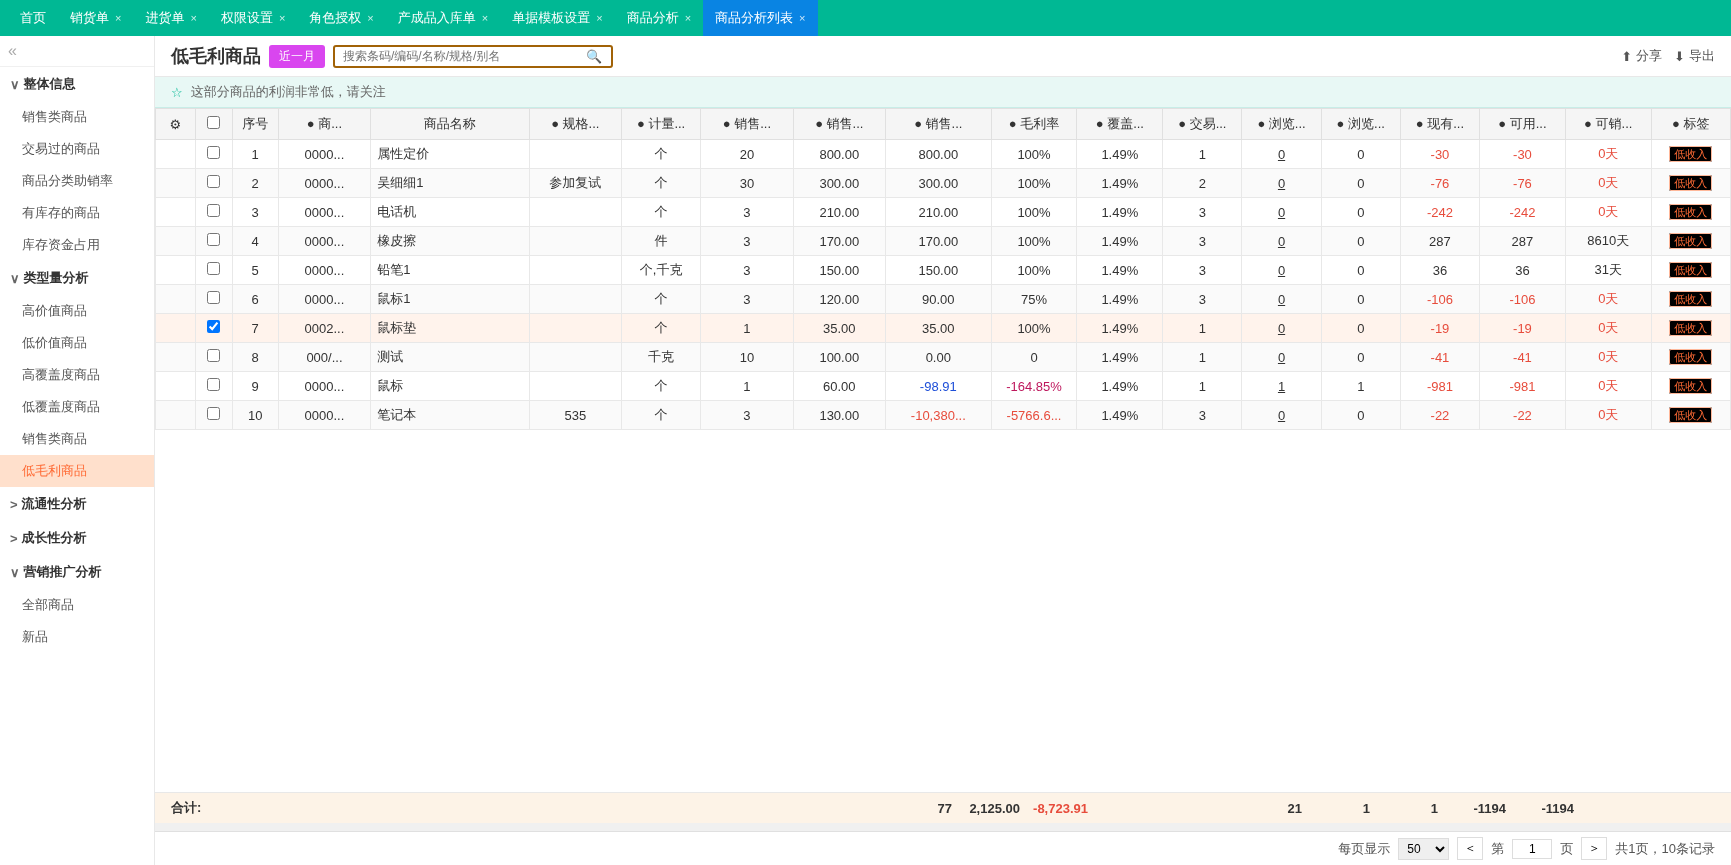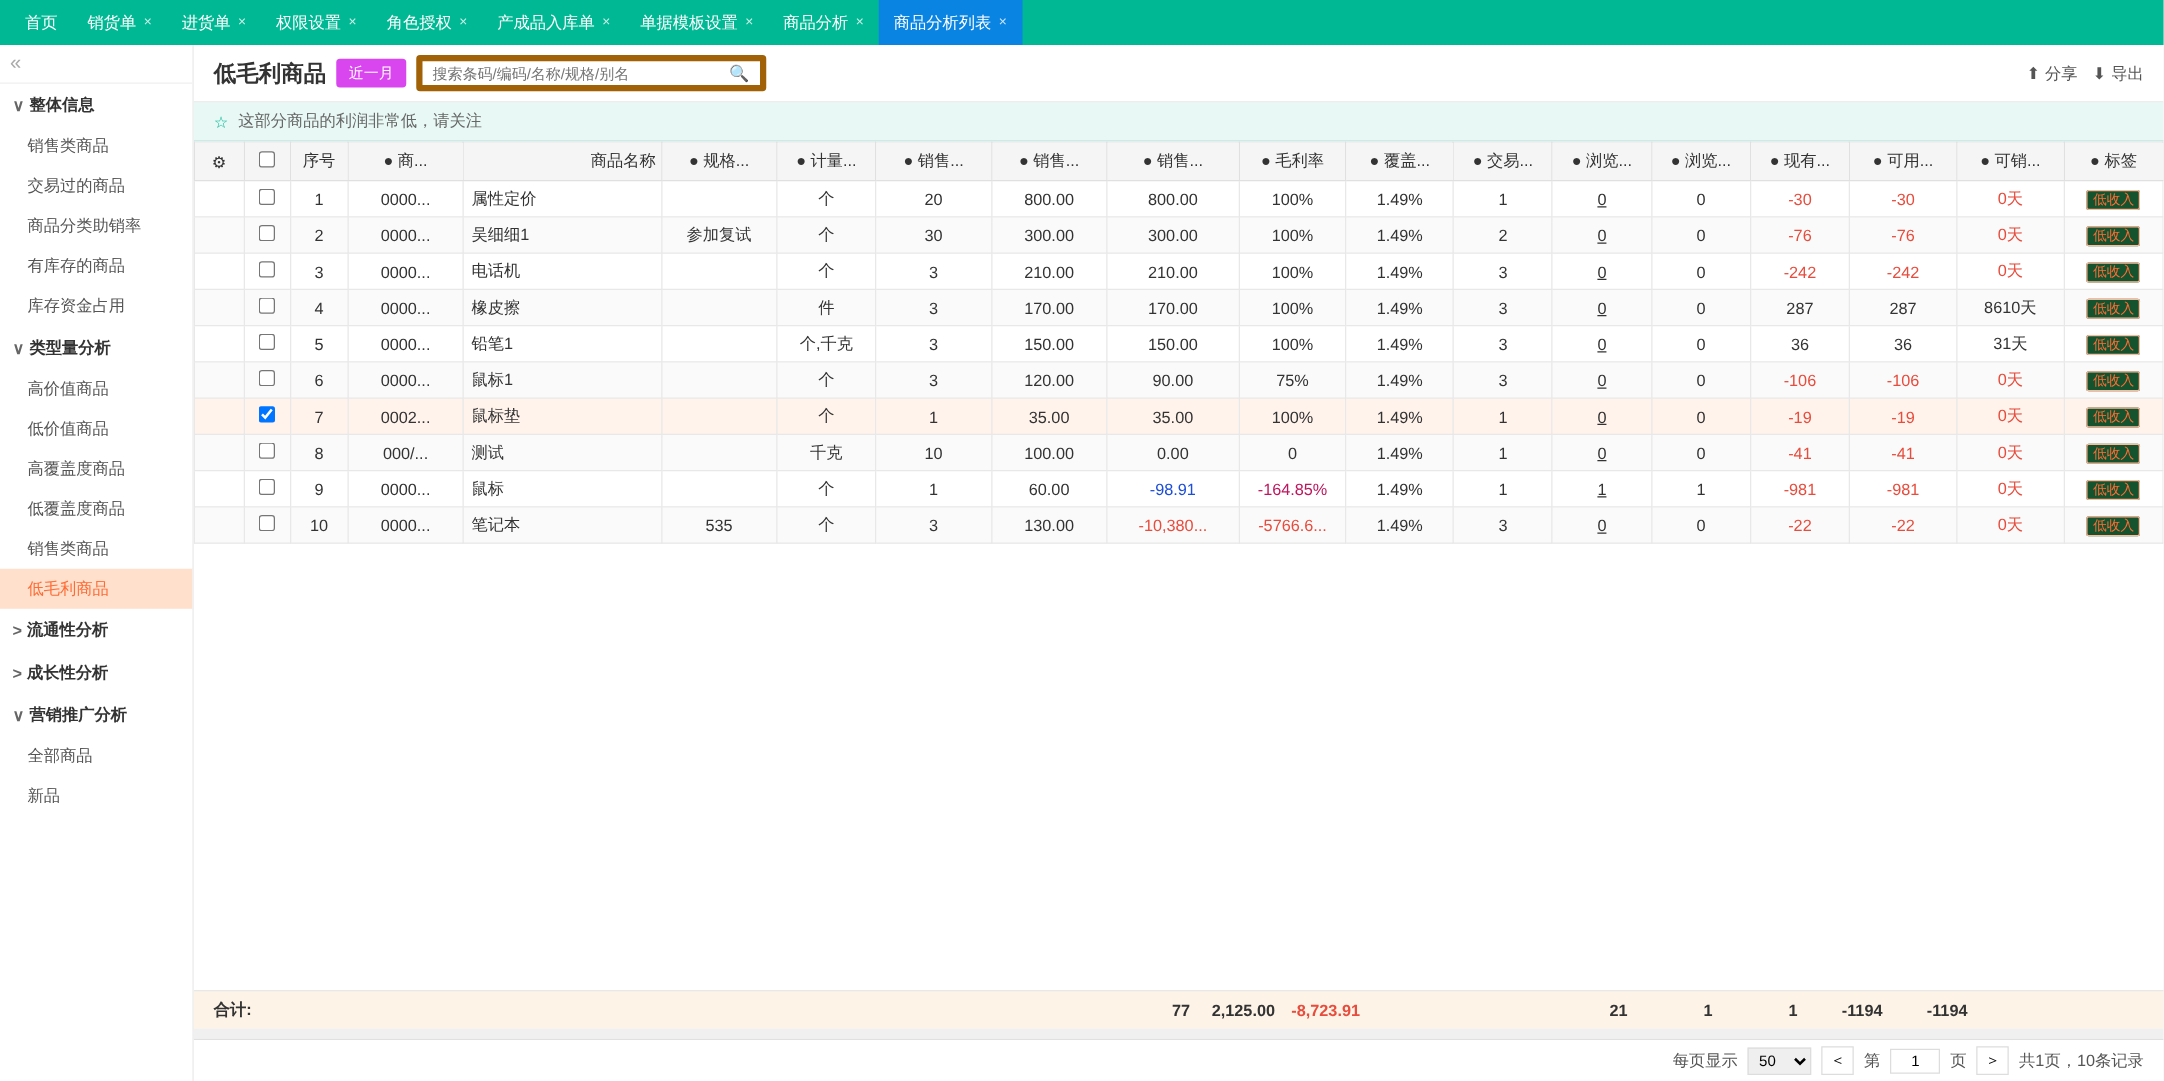--- a/index.html
+++ b/index.html
@@ -87,21 +87,21 @@
       color: #fff;
       border: none;
       padding: 3px 10px;
       border-radius: 3px;
       cursor: pointer;
       font-size: 12px;
     }
     .search-box {
       display: flex;
       align-items: center;
-      border: 5px solid #a16207;
+      border: 2px solid #a16207;
       border-radius: 3px;
       padding: 2px 8px;
       flex: 1;
       max-width: 280px;
       background: #fff;
     }
     .search-box input {
       border: none;
       outline: none;
       font-size: 12px;
@@ -169,21 +169,21 @@
     tbody tr:nth-child(even) { background: #fafafa; }
     tbody tr.selected-row { background: #fff3ec !important; }
     tbody td {
       border: 1px solid #e8e8e8;
       padding: 5px 4px;
       text-align: center;
       color: #333;
       white-space: nowrap;
     }
     .tag-badge {
-      background: #14532d;
+      background: #000000;
       color: #ff6b35;
       border: 1px solid #ffb89a;
       padding: 1px 4px;
       border-radius: 2px;
       font-size: 11px;
     }
     .underline-link { text-decoration: underline; cursor: pointer; color: #333; }
 
     
     .table-footer {
@@ -237,21 +237,21 @@
     
     .scroll-bar-area {
       height: 8px;
       background: #f0f0f0;
     }
 
     .col-icon { width: 30px; }
     .col-cb { width: 28px; }
     .col-num { width: 32px; }
     .col-code { width: 70px; }
-    .col-name { width: 120px; text-align: right; margin-left: 14px; }
+    .col-name { width: 120px; text-align: center; margin-left: 14px; }
     .col-spec { width: 70px; }
     .col-unit { width: 60px; }
     .col-sale { width: 70px; }
     .col-sale2 { width: 70px; }
     .col-sale3 { width: 80px; }
     .col-gross { width: 65px; }
     .col-cover { width: 65px; }
     .col-trade { width: 60px; }
     .col-view1 { width: 60px; }
     .col-view2 { width: 60px; }

